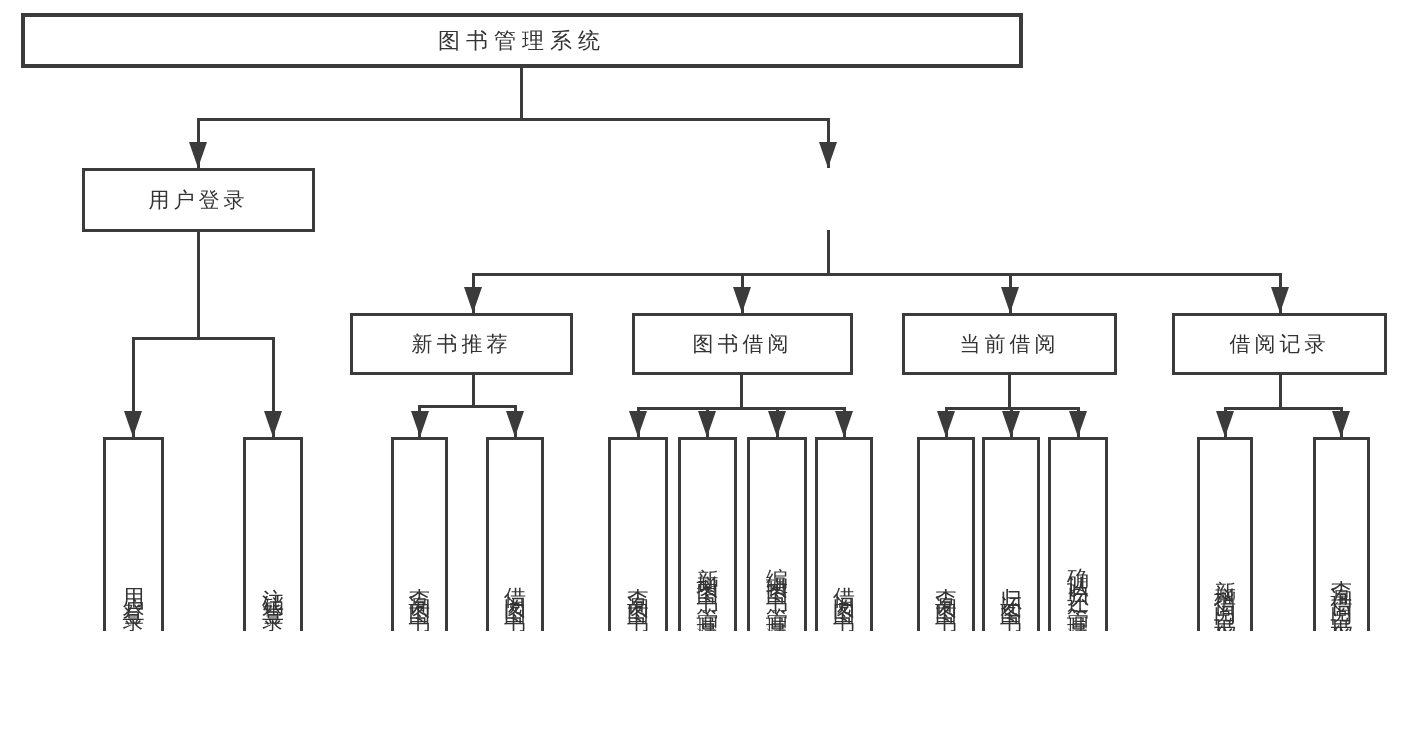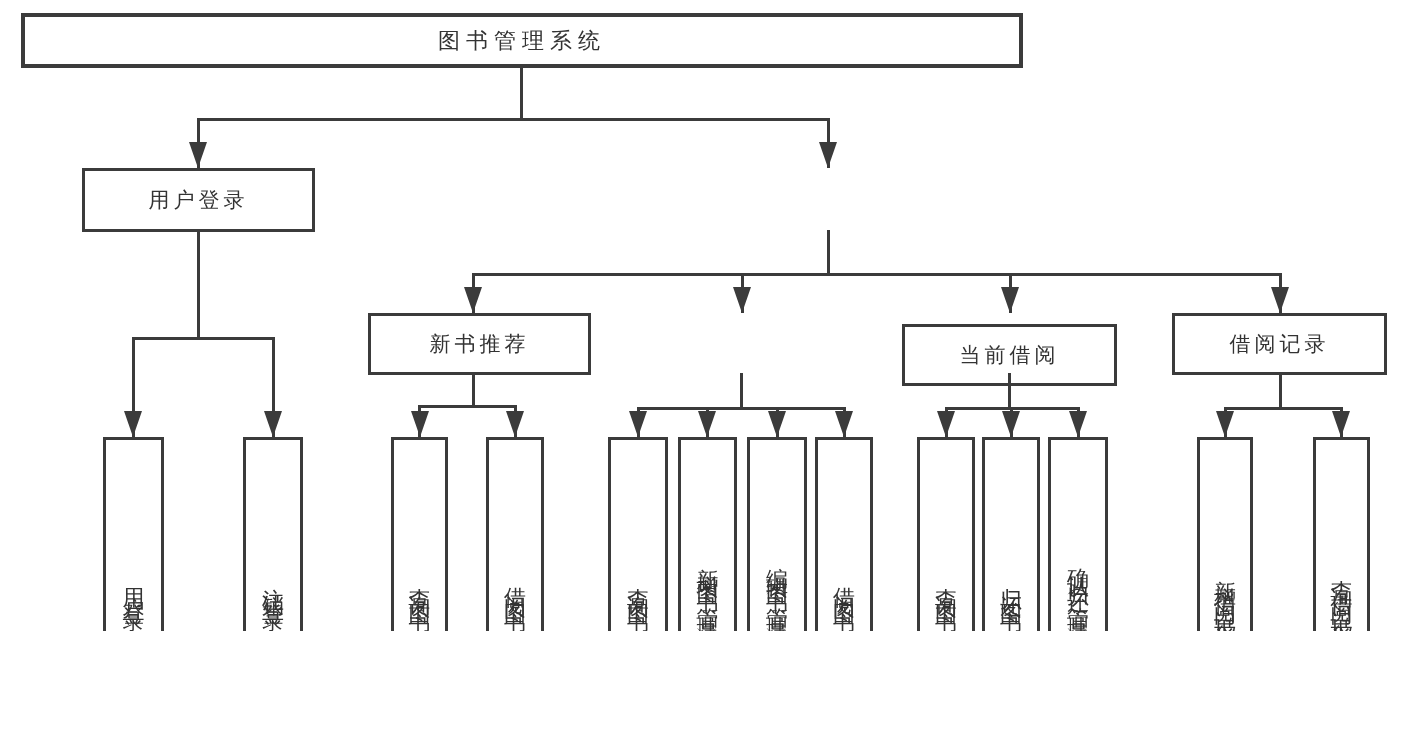--- a/index.html
+++ b/index.html
@@ -50,24 +50,27 @@
   <div class="h" style="left:472px;top:273px;width:809px"></div>
   <div class="v" style="left:472px;top:273px;height:40px"></div>
   <div class="a" style="left:464px;top:287px"></div>
   <div class="v" style="left:741px;top:273px;height:40px"></div>
   <div class="a" style="left:733px;top:287px"></div>
   <div class="v" style="left:1009px;top:273px;height:40px"></div>
   <div class="a" style="left:1001px;top:287px"></div>
   <div class="v" style="left:1279px;top:273px;height:40px"></div>
   <div class="a" style="left:1271px;top:287px"></div>
 
-  <div class="hbox" style="left:368px;top:313px;width:223px;height:62px">
+  <div class="hbox" style="left:350px;top:313px;width:223px;height:62px">
     <span class="hlabel">新书推荐</span>
   </div>
-  <div class="hbox" style="left:902px;top:324px;width:215px;height:62px">
+  <div class="hbox" style="left:632px;top:313px;width:221px;height:62px">
+    <span class="hlabel">图书借阅</span>
+  </div>
+  <div class="hbox" style="left:902px;top:313px;width:215px;height:62px">
     <span class="hlabel">当前借阅</span>
   </div>
   <div class="hbox" style="left:1172px;top:313px;width:215px;height:62px">
     <span class="hlabel">借阅记录</span>
   </div>
 
   <div class="v" style="left:472px;top:373px;height:34px"></div>
   <div class="h" style="left:418px;top:405px;width:99px"></div>
   <div class="v" style="left:418px;top:405px;height:32px"></div>
   <div class="a" style="left:411px;top:411px"></div>

